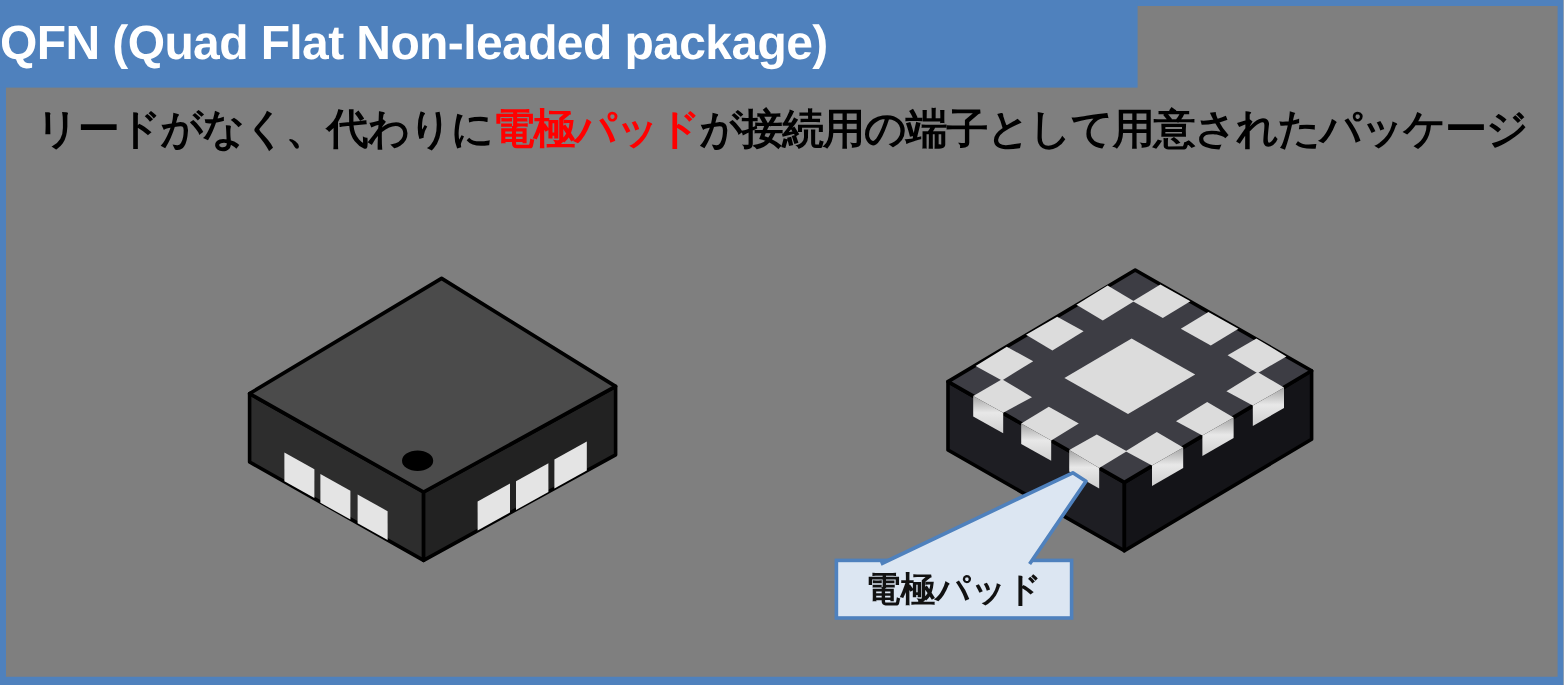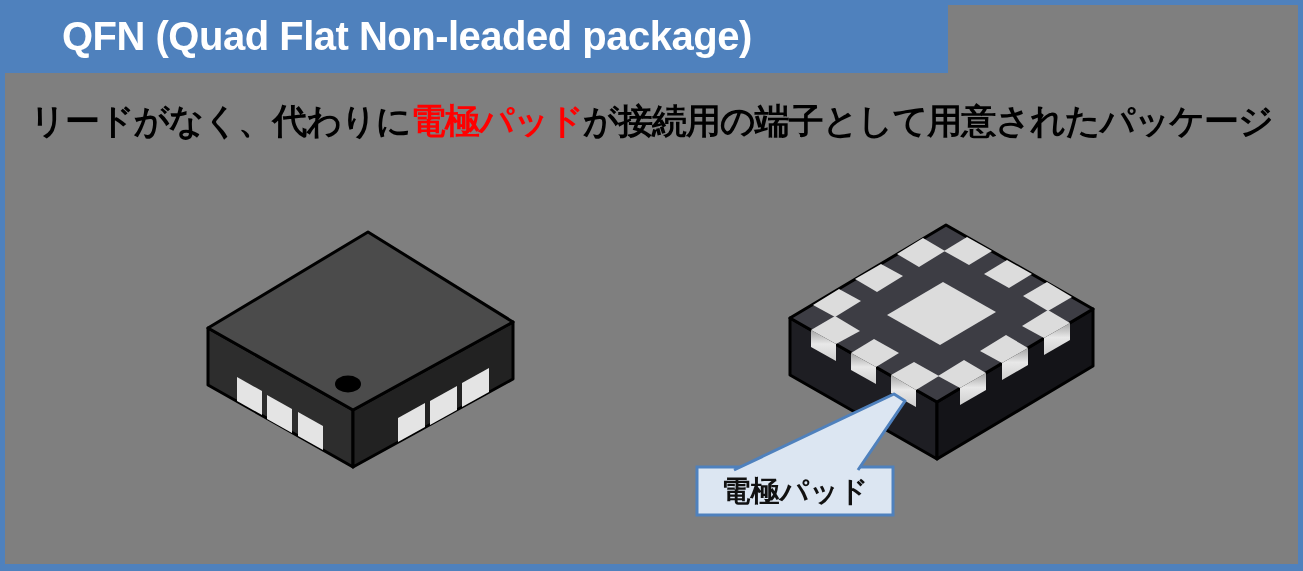--- a/index.html
+++ b/index.html
@@ -11,28 +11,28 @@
   .frame{
     position:absolute;left:0;top:0;width:1303px;height:571px;
     box-sizing:border-box;
     border:5px solid #4f81bd;border-bottom-width:7px;
     background:#7f7f7f;
   }
   .title-bar{
     position:absolute;left:0;top:0;width:948px;height:73px;
     background:#4f81bd;z-index:3;
     display:flex;align-items:center;
-    padding-left:62px;box-sizing:border-box;
+    box-sizing:border-box;
   }
   .title-bar .title{
     color:#ffffff;font-size:40px;font-weight:bold;letter-spacing:-0.5px;
     white-space:nowrap;
   }
   .subtitle{
-    position:absolute;left:0;top:97px;width:1303px;z-index:2;
+    position:absolute;left:0;top:84px;width:1303px;z-index:2;
     text-align:center;color:#000000;font-weight:bold;
     font-size:35px;line-height:47px;letter-spacing:-1px;
   }
   .subtitle .line{white-space:nowrap;}
   .seg-red{color:#ff0000;}
   svg.scene{position:absolute;left:0;top:0;z-index:1;}
   text.callout-text{
     font-family:"Liberation Sans","DejaVu Sans",sans-serif;
     font-size:29px;font-weight:bold;fill:#111111;
   }

